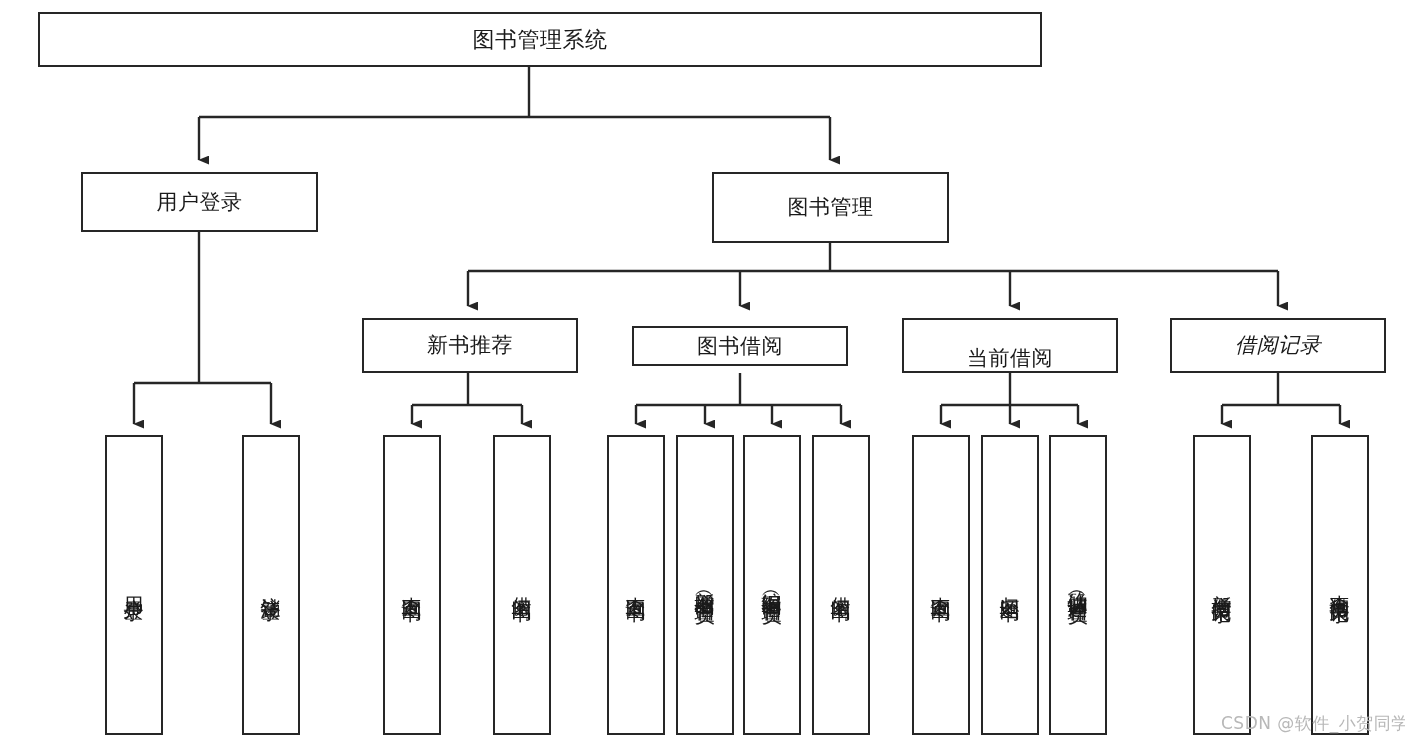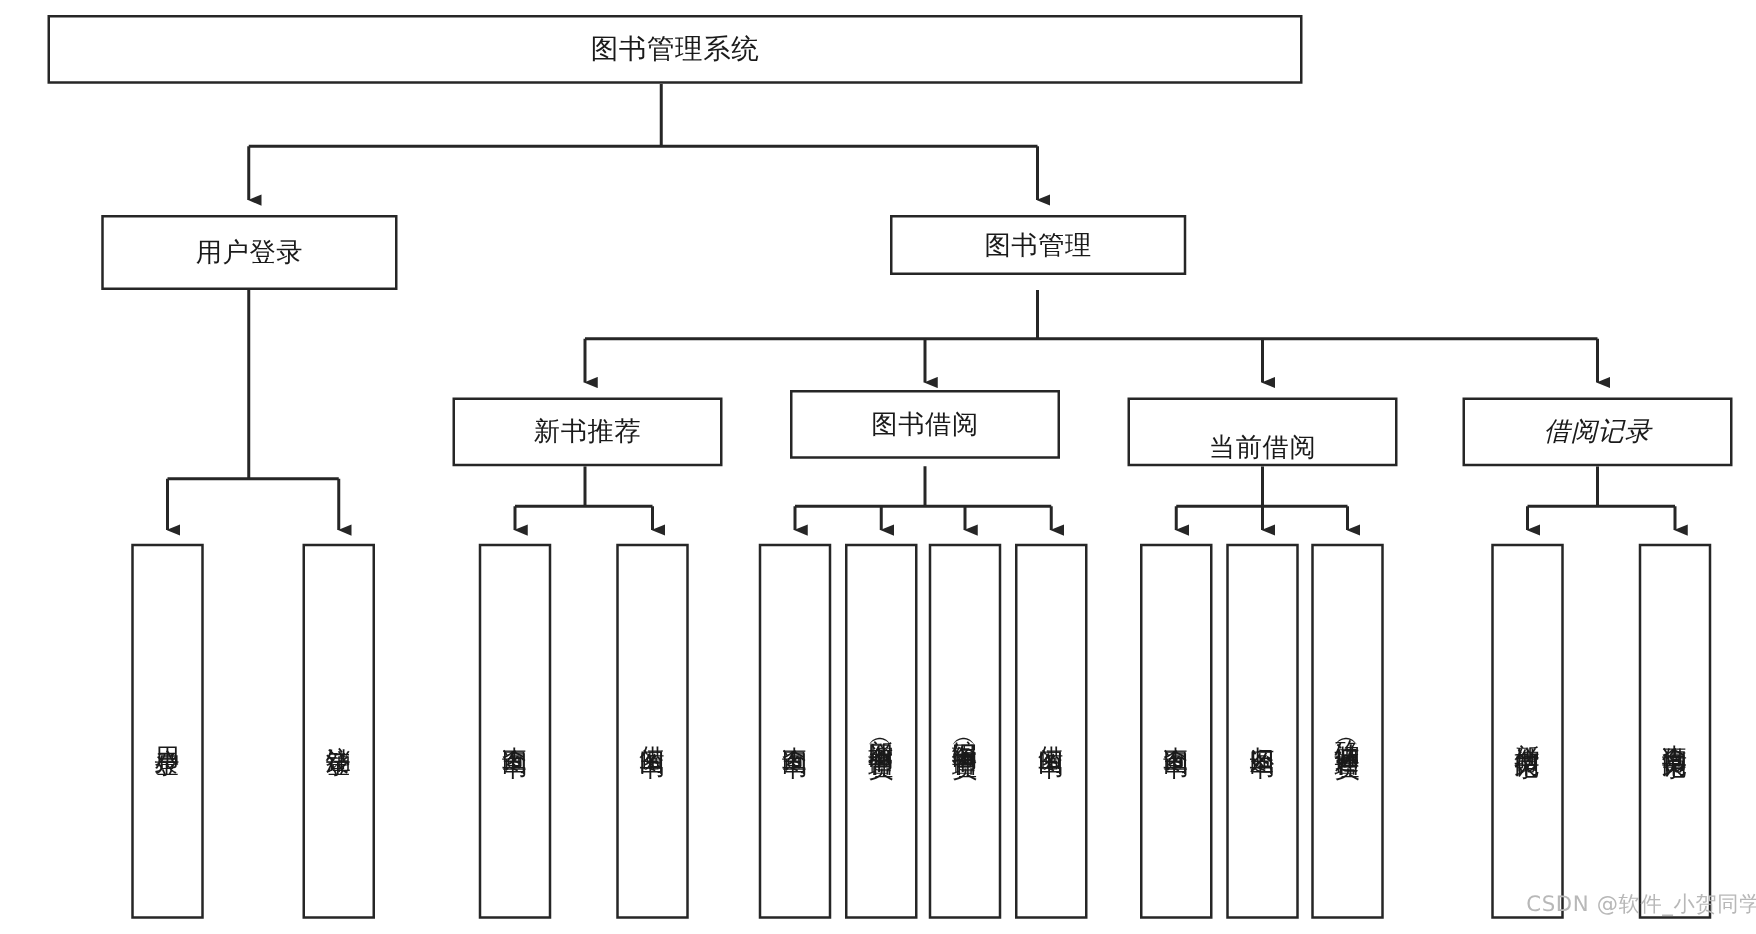--- a/index.html
+++ b/index.html
@@ -128,29 +128,29 @@
   </svg>
 
   <div class="node-box node-horizontal node-root" style="left:18px; top:12px; width:1004px; height:55px;margin-left:20px;">
     <span class="node-label">图书管理系统</span>
   </div>
 
   <div class="node-box node-horizontal" style="left:81px; top:172px; width:237px; height:60px;">
     <span class="node-label">用户登录</span>
   </div>
 
-  <div class="node-box node-horizontal" style="left:712px; top:172px; width:237px; height:48px;">
+  <div class="node-box node-horizontal" style="left:712px; top:172px; width:237px; height:71px;">
     <span class="node-label">图书管理</span>
   </div>
 
   <div class="node-box node-horizontal" style="left:362px; top:318px; width:216px; height:55px;">
     <span class="node-label">新书推荐</span>
   </div>
 
-  <div class="node-box node-horizontal" style="left:632px; top:312px; width:216px; height:55px;">
+  <div class="node-box node-horizontal" style="left:632px; top:326px; width:216px; height:40px;">
     <span class="node-label">图书借阅</span>
   </div>
 
   <div class="node-box node-horizontal" style="left:902px; top:318px; width:216px; height:55px;align-items:flex-end;">
     <span class="node-label">当前借阅</span>
   </div>
 
   <div class="node-box node-horizontal" style="left:1170px; top:318px; width:216px; height:55px;font-style:italic;">
     <span class="node-label">借阅记录</span>
   </div>

